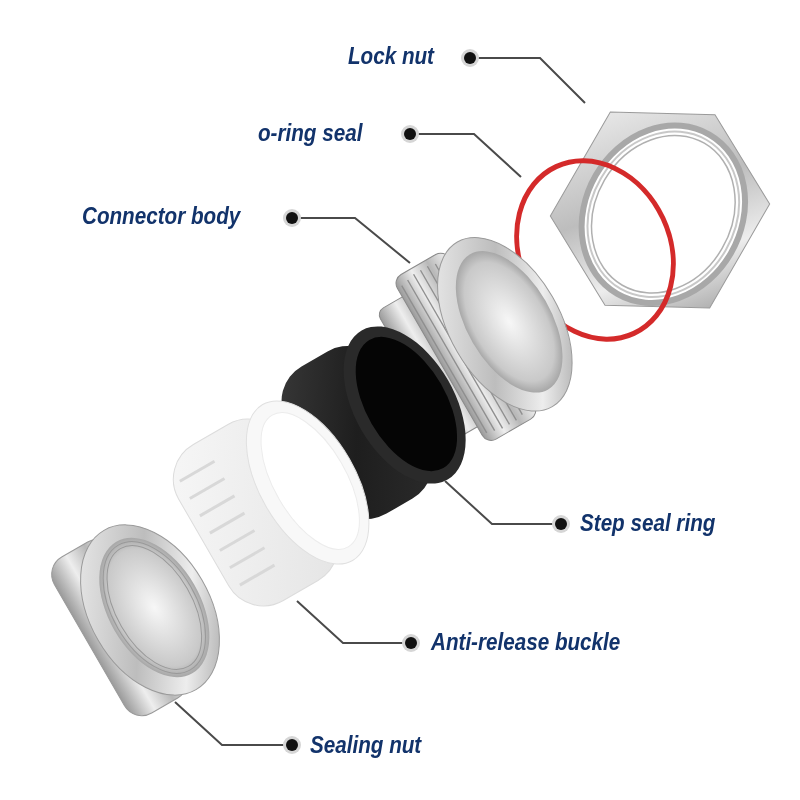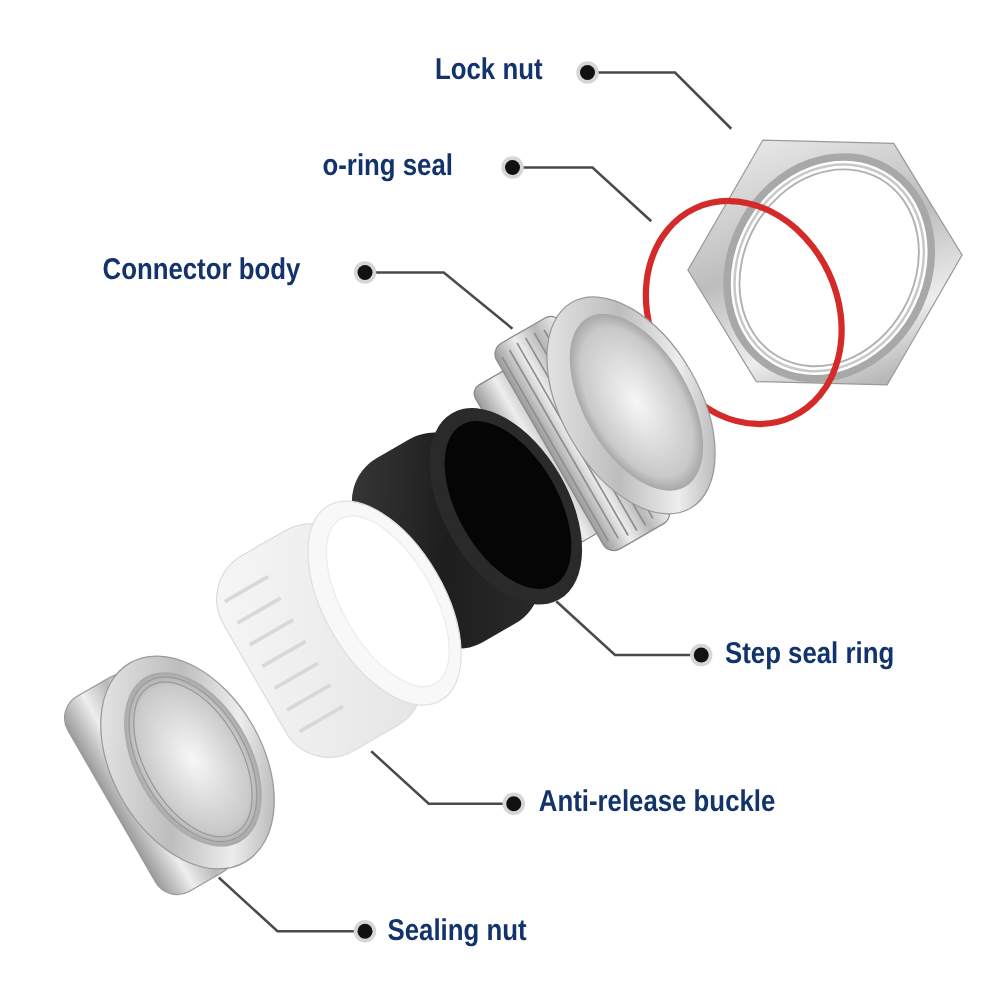--- a/index.html
+++ b/index.html
@@ -1,17 +1,17 @@
 <!DOCTYPE html>
 <html><head>
 <meta charset="utf-8">
 <style>
   html, body { margin: 0; padding: 0; background: #ffffff; }
   body { width: 800px; height: 800px; position: relative; overflow: hidden; font-family: "Liberation Sans", sans-serif; }
-  .stage { position: absolute; left: 0; top: 0; width: 800px; height: 800px; }
+  .stage { position: absolute; left: 0; top: 0; width: 800px; height: 800px; font-style: italic; }
   svg.art { position: absolute; left: 0; top: 0; }
   .label {
     position: absolute;
     font-family: "Liberation Sans", sans-serif;
     font-weight: 700;
     font-size: 24px;
     color: #12336b;
     letter-spacing: 0px;
     white-space: nowrap;
     transform: scaleX(0.86);

